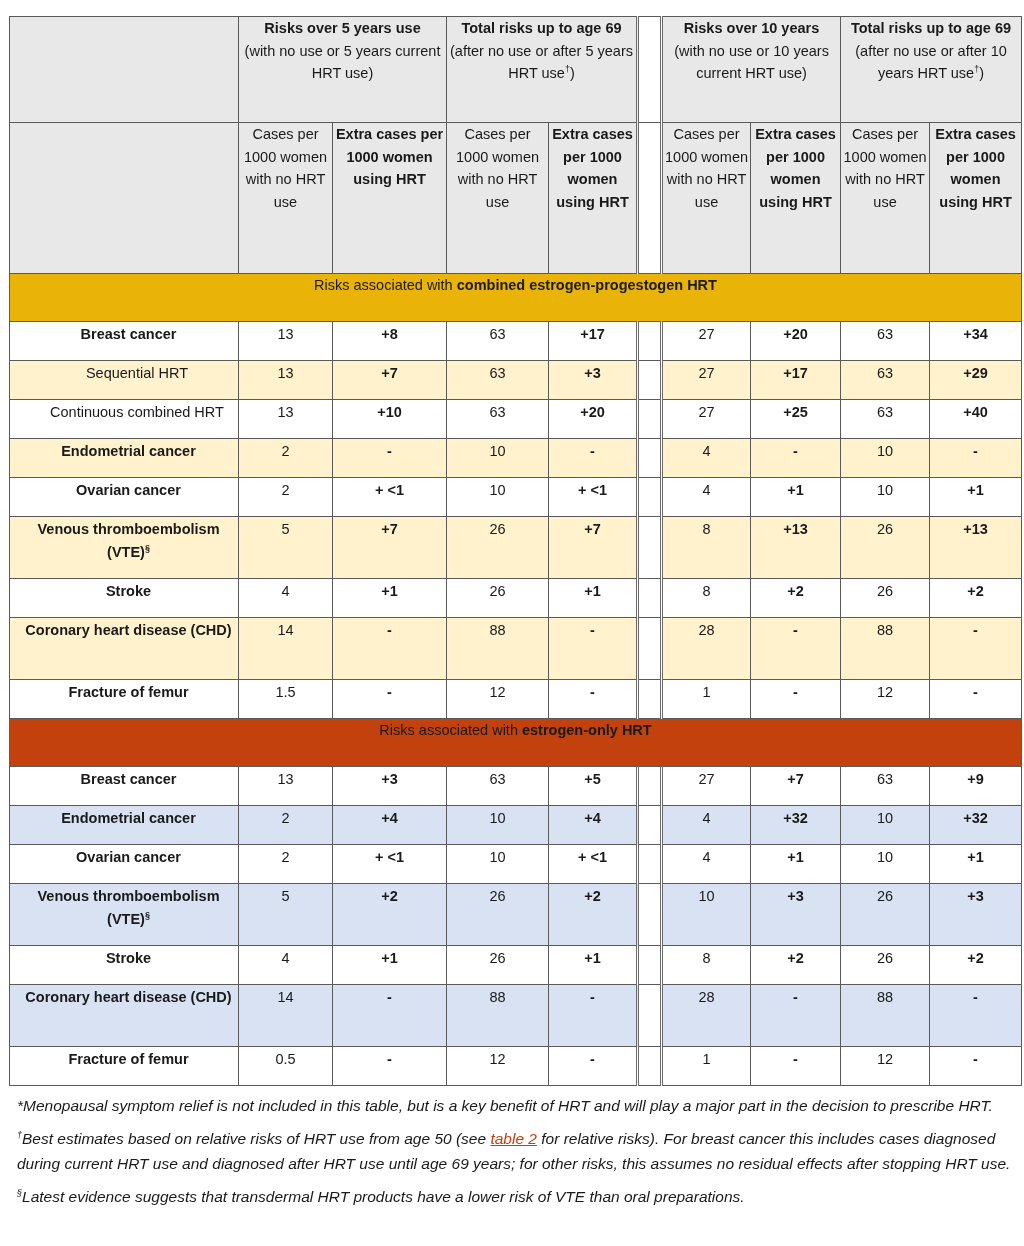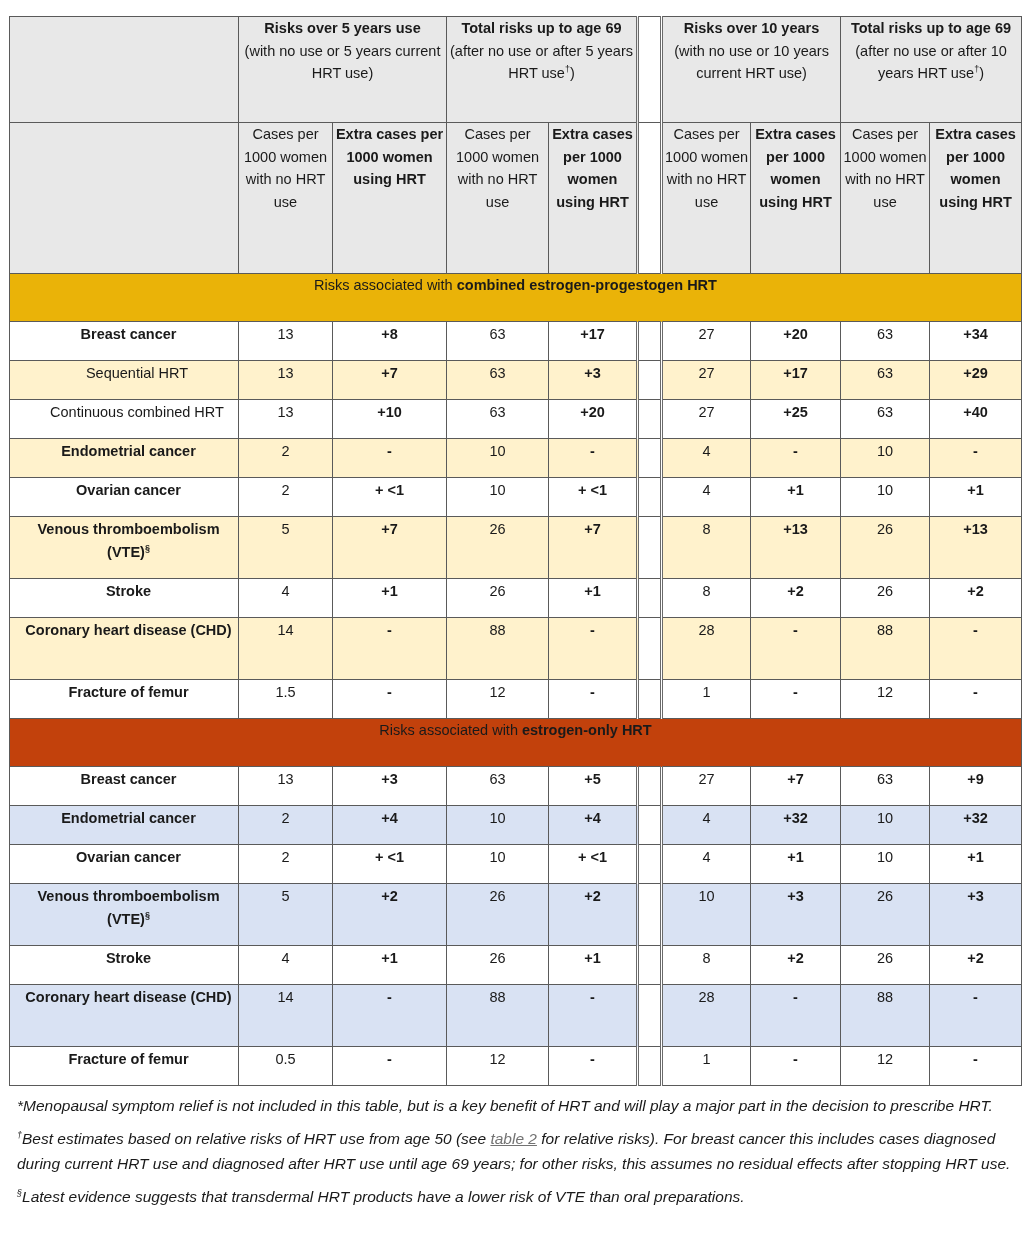--- a/index.html
+++ b/index.html
@@ -22,21 +22,21 @@
   tr.row td { height: 37px; padding-top: 1px; }
   tr.row.tall td { height: 60px; }
   tr.row.w td { background: #ffffff; }
   tr.row.y td { background: #fff2cc; margin-left: 20px; }
   tr.row.bl td { background: #d9e2f3; }
   tr.row td.spacer { background: #ffffff !important; }
   sup { font-size: 9px; line-height: 0; vertical-align: 6px; }
   .foot { position: absolute; left: 9px; top: 1085px; width: 1010px; font-size: 15.5px;
           line-height: 25px; color: #1a1a1a; }
   .foot p { margin: 8px; font-style: italic; }
-  .link { color: #737373; text-decoration: underline; cursor: pointer; }
+  .link { color: #c2410c; text-decoration: underline; cursor: pointer; }
 </style>
 </head>
 <body>
 
 <table class="risk">
   <colgroup>
     <col style="width:229px">
       <col style="width:94px">
       <col style="width:114px">
       <col style="width:102px">

